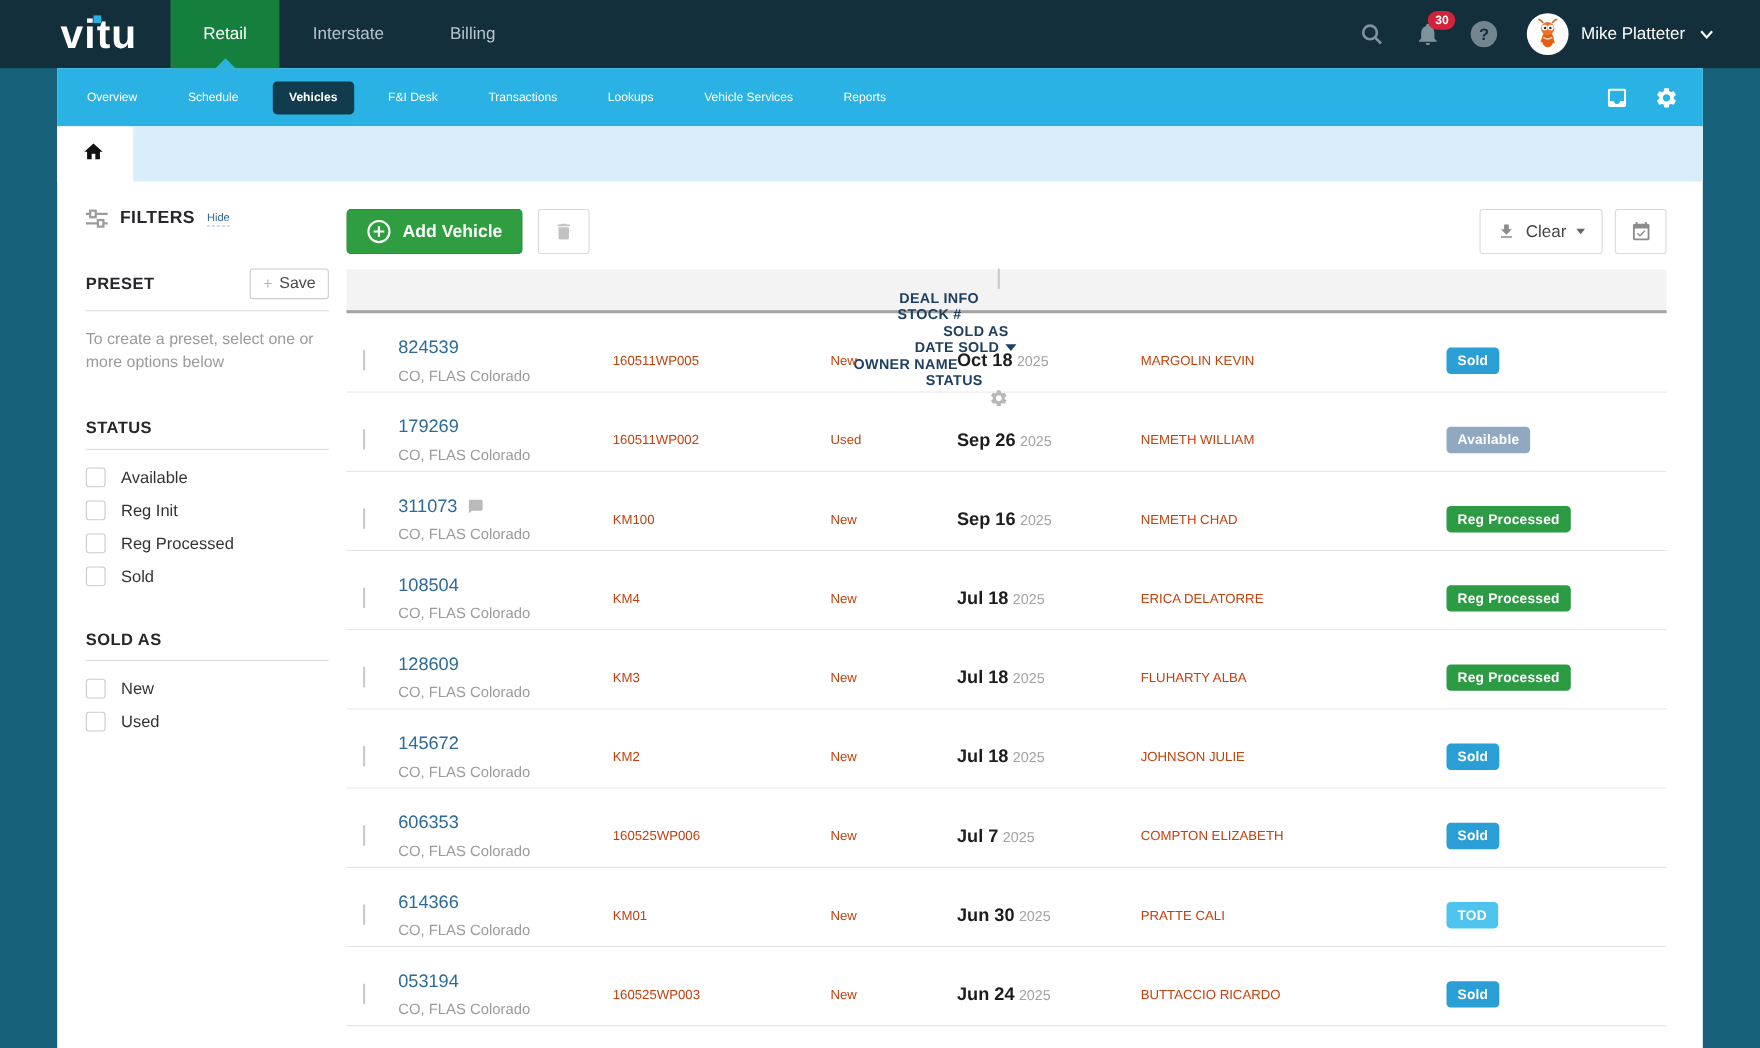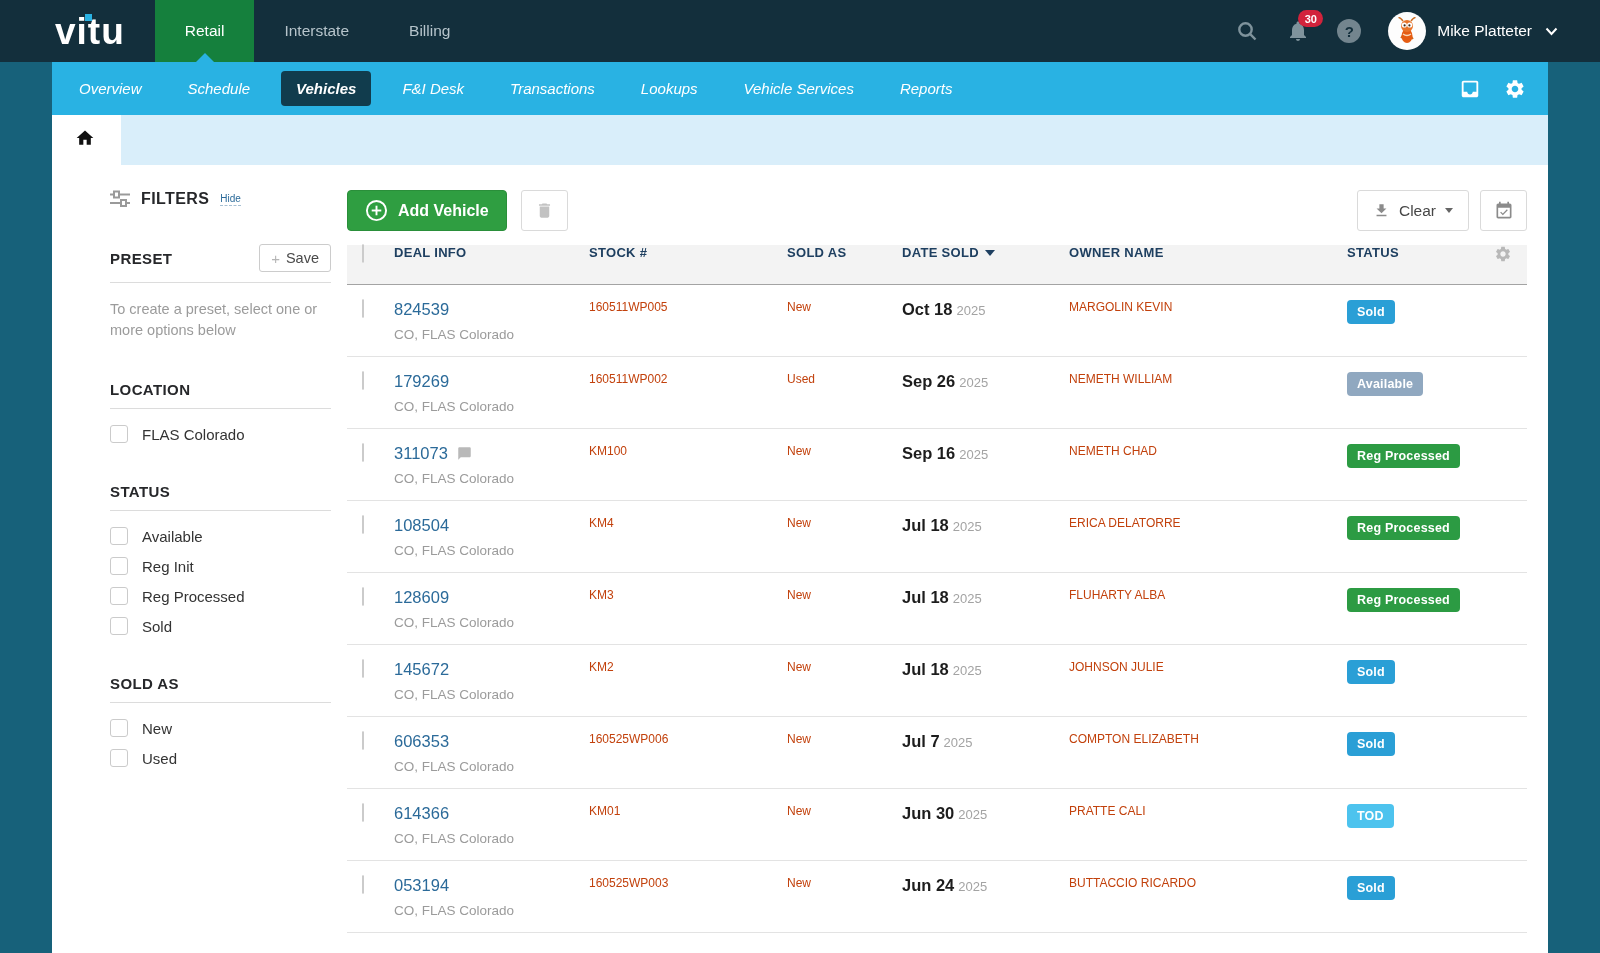--- a/index.html
+++ b/index.html
@@ -33,33 +33,33 @@
   .avatar { width:38px; height:38px; border-radius:50%; background:#fdfdfd; display:flex; align-items:center; justify-content:center; overflow:hidden; }
   .user-name { color:#fff; font-size:15.5px; }
   .user-caret { color:#fff; display:flex; margin-left:2px; }
 
   
   .frame { padding:0 52px; }
   .card { background:#fff; min-height:891px; display:flex; flex-direction:column; }
 
   
   .subnav { height:53px; background:#29b2e3; display:flex; align-items:center; padding:0 4px; }
-  .subnav-item { color:#fff; font-size:15px; margin:0 8px; padding:9px 15px; border-radius:4px; cursor:pointer; white-space:nowrap;font-style:italic; }
+  .subnav-item { color:#fff; font-size:11px; margin:0 8px; padding:9px 15px; border-radius:4px; cursor:pointer; white-space:nowrap; }
   .subnav-item.active { background:#113c4d; font-weight:bold; }
   .subnav-right { margin-left:auto; display:flex; align-items:center; gap:23px; padding-right:18px; }
   .subnav-icon { color:#fff; display:flex; cursor:pointer; }
 
   
   .tabstrip { height:50px; background:#fff; display:flex; }
   .home-tab { width:66px; background:#fff; display:flex; align-items:center; justify-content:center; cursor:pointer; }
   .home-tab svg { color:#111; }
   .strip-rest { flex:1; background:#d9eefa; margin-left:3px; }
 
   
-  .content { display:flex; padding-top:25px; flex:1;padding-left:32px; }
+  .content { display:flex; padding-top:25px; flex:1; }
 
   
   .sidebar { width:263px; flex-shrink:0; padding-left:26px; padding-right:16px; }
   .filters-head { display:flex; align-items:center; gap:11px; margin-bottom:36px; }
   .filters-title { font-size:16px; font-weight:bold; color:#26272a; letter-spacing:0.4px; }
   .dashed-link { color:#2b6a99; font-size:10px; border-bottom:1px dashed #a7c0d3; padding-bottom:1px; }
   .f-section { margin-bottom:40px; }
   .f-head { display:flex; justify-content:space-between; align-items:center; border-bottom:1px solid #dcdcdc; padding-bottom:10px; margin-bottom:16px; min-height:28px; }
   .f-title { font-size:15px; font-weight:bold; color:#26272a; letter-spacing:0.4px; }
   .save-btn { display:flex; align-items:center; gap:6px; border:1px solid #ccc; border-radius:3px; background:#fff;
@@ -80,34 +80,34 @@
   .trash-btn { margin-left:14px; color:#c2c2c2; }
   .toolbar-right { margin-left:auto; display:flex; gap:11px; }
   .export-btn { height:41px; background:#fff; border:1px solid #dadada; border-radius:3px; padding:0 15px;
     display:flex; align-items:center; gap:9px; font-size:15.5px; color:#474747; cursor:pointer;
     font-family:"Liberation Sans",sans-serif; }
   .export-btn .dl-ic { color:#8b8b8b; }
   .caret-down-sm { display:inline-block; width:0; height:0; border-left:4.5px solid transparent; border-right:4.5px solid transparent; border-top:5px solid #666; }
   .cal-btn { color:#8b8b8b; }
 
   
-  .thead { display:flex; align-items:flex-start; height:40px; background:#f3f3f3; border-bottom:1px solid #a3a3a3; }
+  .thead { display:flex; align-items:center; height:40px; background:#f3f3f3; border-bottom:3px solid #a3a3a3;flex-direction:column; }
   .th { font-size:13px; font-weight:bold; color:#1e3f60; letter-spacing:0.3px; cursor:pointer; }
   .sort-caret { display:inline-block; width:0; height:0; border-left:5px solid transparent; border-right:5px solid transparent; border-top:6px solid #1e3f60; margin-left:6px; vertical-align:1px; }
   .col-check { width:47px; padding-left:15px; flex-shrink:0; }
   .col-deal { width:195px; flex-shrink:0; }
   .col-stock { width:198px; flex-shrink:0; }
   .col-soldas { width:115px; flex-shrink:0; }
   .col-date { width:167px; flex-shrink:0; }
   .col-owner { width:278px; flex-shrink:0; }
   .col-status { width:147px; flex-shrink:0; }
   .col-gear { flex:1; display:flex; justify-content:flex-end; padding-right:15px; }
   .header-gear { color:#b8b8b8; cursor:pointer; display:flex; }
 
-  .trow { display:flex; align-items:flex-start; height:72px; padding-top:15px; border-bottom:1px solid #e3e3e3; background:#fff; }
+  .trow { display:flex; align-items:center; height:72px; padding-top:15px; border-bottom:1px solid #e3e3e3; background:#fff; }
   .deal-top { display:flex; align-items:center; gap:9px; }
   .deal-link { color:#2b6a99; font-size:16.5px; }
   .comment-ic { color:#b9b9b9; display:flex; cursor:pointer; }
   .deal-sub { color:#9b9b9b; font-size:13.5px; margin-top:8px; }
   .cell-text { font-size:12px; color:#c2410c; }
   .date-main { font-size:16.5px; font-weight:bold; color:#1d1d1d; }
   .date-year { font-size:13px; color:#a3a3a3; margin-left:4px; }
   .badge { display:inline-block; padding:5px 10px; border-radius:4px; color:#fff; font-size:12.5px; font-weight:bold; letter-spacing:0.2px; }
 </style>
 </head>
@@ -233,32 +233,20 @@
           <button class="save-btn">
             <span class="save-plus">+</span>
             <span>Save</span>
           </button>
         </div>
         <div class="helper-text">To create a preset, select one or more options below</div>
       </div>
 
       <div id="filter-sections">
 
-  <div class="f-section">
-    <div class="f-head">
-      <span class="f-title">LOCATION</span>
-
-    </div>
-    <div class="f-options">
-  <label class="cb-row">
-    <span class="cb"></span>
-    <span class="cb-label">FLAS Colorado</span>
-  </label>
-</div>
-  </div>
 
   <div class="f-section">
     <div class="f-head">
       <span class="f-title">STATUS</span>
 
     </div>
     <div class="f-options">
   <label class="cb-row">
     <span class="cb"></span>
     <span class="cb-label">Available</span>

